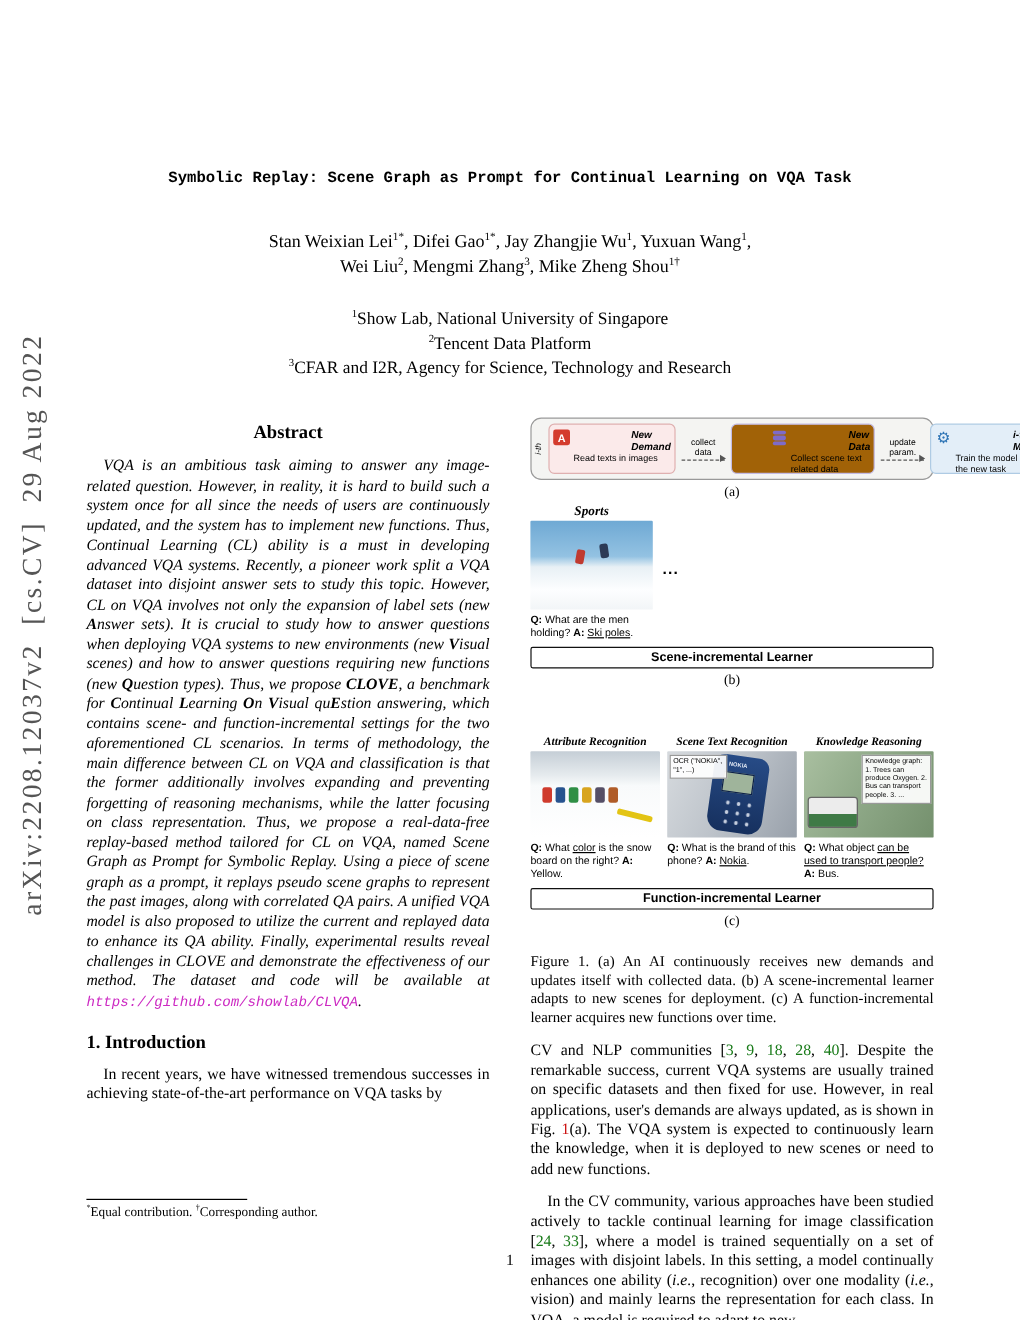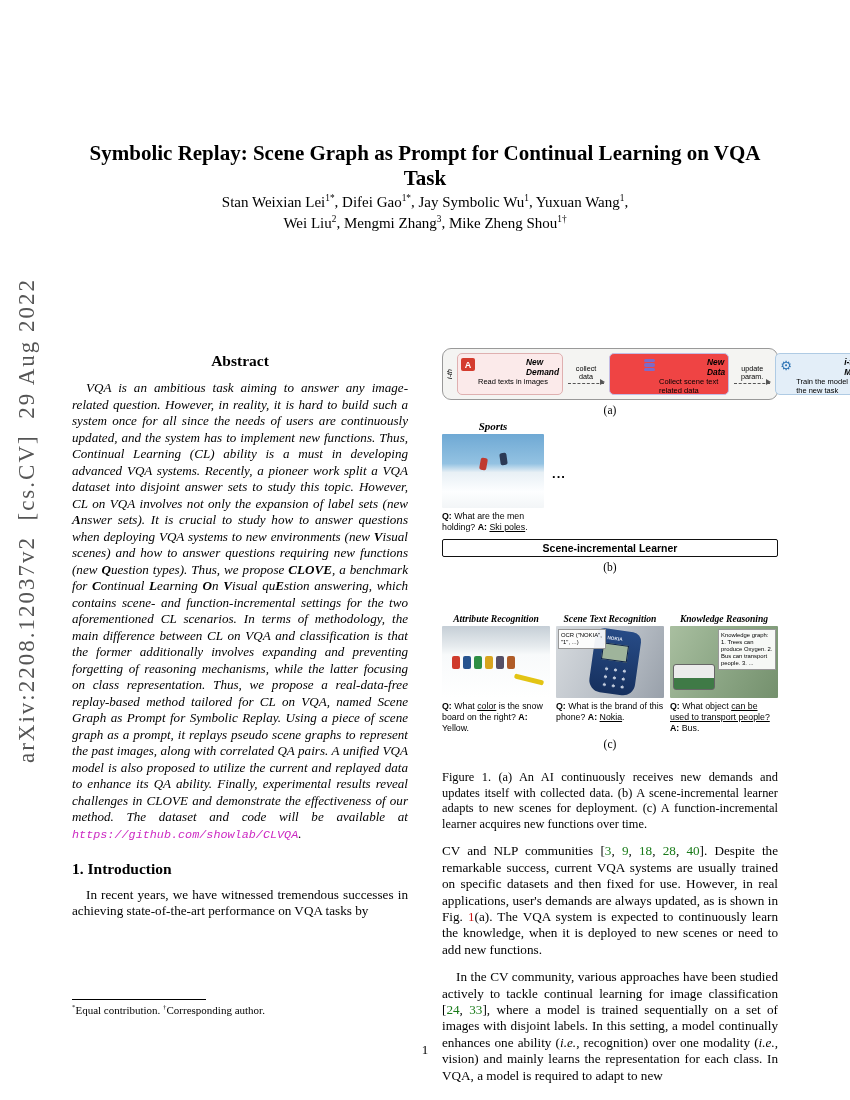--- a/index.html
+++ b/index.html
@@ -2,21 +2,21 @@
 <html lang="en"><head>
 <meta charset="utf-8">
 <style>
   * { margin:0; padding:0; box-sizing:border-box; }
   html,body { background:#ffffff; }
   body { width:850px; height:1100px; font-family:"Liberation Serif", serif; color:#000; }
   .page { position:relative; width:850px; height:1100px; background:#fff; overflow:hidden; }
 
   
   .paper-title { position:absolute; top:141px; left:72px; width:706px; text-align:center;
-                 font-size:21px; font-weight:bold; }
+                 font-size:13px; font-weight:bold;font-family:Liberation Mono, monospace; }
   .authors { position:absolute; top:192px; left:52px; width:746px; text-align:center;
              font-size:15px; line-height:21px; }
   .affiliations { position:absolute; top:256px; left:72px; width:706px; text-align:center;
                   font-size:14.5px; line-height:20.5px; }
   .sup { vertical-align:super; font-size:0.62em; line-height:0; }
 
   
   .arxiv-strip { position:absolute; left:14px; top:278px; writing-mode:vertical-rl;
                  transform:rotate(180deg); font-size:23px; color:#555; white-space:pre;
                  letter-spacing:2px; }
@@ -43,21 +43,21 @@
   
   .figure { font-family:"Liberation Sans", sans-serif; }
 
   .flowchart { display:flex; align-items:stretch; gap:3px; border:1.2px solid #999;
                border-radius:9px; background:#f4f4f2; padding:4px 6px 4px 14px;
                position:relative; height:52px; }
   .fc-ith { position:absolute; left:-4px; top:50%; transform:translateY(-50%) rotate(-90deg);
             font-size:7px; font-style:italic; width:20px; text-align:center; }
   .fc-box { flex:1.2; border-radius:5px; padding:3px 3px; display:flex; gap:3px; align-items:flex-start; }
   .fc-demand { background:#fbeaea; border:1px solid #dfb0b0; }
-  .fc-data   { background:#ef4444; border:1px solid #c3bbe4;padding-left:32px; }
+  .fc-data   { background:#a16207; border:1px solid #c3bbe4;padding-left:32px; }
   .fc-model  { background:#e3eef8; border:1px solid #afcbe4; }
   .fc-icon { flex:0 0 14px; height:14px; display:flex; flex-direction:column; align-items:center;
              justify-content:center; margin-top:1px; }
   .icon-demand { color:#fff; background:#d43c2e; border-radius:2px; font-weight:bold;
                  font-size:9px; width:13px; height:13px; display:flex; align-items:center;
                  justify-content:center; }
   .icon-db { gap:1.5px; }
   .icon-db i { width:11px; height:3.2px; background:#7e6bc9; border-radius:2px; display:block; }
   .icon-model { color:#2e74b5; font-size:13px; font-family:"DejaVu Sans", sans-serif; line-height:13px; }
   .fc-text { display:flex; flex-direction:column; }
@@ -145,24 +145,29 @@
 </head>
 <body>
 
 <div class="page">
 
   <div class="arxiv-strip">arXiv:2208.12037v2  [cs.CV]  29 Aug 2022</div>
 
   <div class="paper-title">Symbolic Replay: Scene Graph as Prompt for Continual Learning on VQA Task</div>
 
   <div class="authors">
-    <div><span>Stan Weixian Lei</span><span class="sup">1*</span><span>, Difei Gao</span><span class="sup">1*</span><span>, Jay Symbolic Wu</span><span class="sup">1</span><span>, Yuxuan Wang</span><span class="sup">1</span><span>,</span></div>
+    <div><span>Stan Weixian Lei</span><span class="sup">1*</span><span>, Difei Gao</span><span class="sup">1*</span><span>, Jay Zhangjie Wu</span><span class="sup">1</span><span>, Yuxuan Wang</span><span class="sup">1</span><span>,</span></div>
     <div><span>Wei Liu</span><span class="sup">2</span><span>, Mengmi Zhang</span><span class="sup">3</span><span>, Mike Zheng Shou</span><span class="sup">1†</span></div>
   </div>
 
+  <div class="affiliations">
+    <div><span class="sup">1</span><span>Show Lab, National University of Singapore</span></div>
+    <div><span class="sup">2</span><span>Tencent Data Platform</span></div>
+    <div><span class="sup">3</span><span>CFAR and I2R, Agency for Science, Technology and Research</span></div>
+  </div>
 
   <div class="col col-left">
     <div class="abstract-heading">Abstract</div>
     <div class="abstract-body"><span>VQA is an ambitious task aiming to answer any image-related question. However, in reality, it is hard to build such a system once for all since the needs of users are continuously updated, and the system has to implement new functions. Thus, Continual Learning (CL) ability is a must in developing advanced VQA systems. Recently, a pioneer work split a VQA dataset into disjoint answer sets to study this topic. However, CL on VQA involves not only the expansion of label sets (new </span><span class="b">A</span><span>nswer sets). It is crucial to study how to answer questions when deploying VQA systems to new environments (new </span><span class="b">V</span><span>isual scenes) and how to answer questions requiring new functions (new </span><span class="b">Q</span><span>uestion types). Thus, we propose </span><span class="b">CLOVE</span><span>, a benchmark for </span><span class="b">C</span><span>ontinual </span><span class="b">L</span><span>earning </span><span class="b">O</span><span>n </span><span class="b">V</span><span>isual qu</span><span class="b">E</span><span>stion answering, which contains scene- and function-incremental settings for the two aforementioned CL scenarios. In terms of methodology, the main difference between CL on VQA and classification is that the former additionally involves expanding and preventing forgetting of reasoning mechanisms, while the latter focusing on class representation. Thus, we propose a real-data-free replay-based method tailored for CL on VQA, named Scene Graph as Prompt for Symbolic Replay. Using a piece of scene graph as a prompt, it replays pseudo scene graphs to represent the past images, along with correlated QA pairs. A unified VQA model is also proposed to utilize the current and replayed data to enhance its QA ability. Finally, experimental results reveal challenges in CLOVE and demonstrate the effectiveness of our method. The dataset and code will be available at </span><span class="url">https://github.com/showlab/CLVQA</span><span>.</span></div>
     <div class="section-heading">1. Introduction</div>
     <div class="body-para indent">In recent years, we have witnessed tremendous successes in achieving state-of-the-art performance on VQA tasks by</div>
   </div>
 
   <div class="col col-right">
     <div class="figure">
@@ -261,20 +266,21 @@
         <div class="panel">
           <div class="panel-label">Knowledge Reasoning</div>
           <div class="thumb thumb-know">
             <i class="know-bus"></i>
             <div class="overlay-box kg-box">Knowledge graph: 1. Trees can produce Oxygen. 2. Bus can transport people. 3. ...</div>
           </div>
           <div class="qa"><span class="b">Q:</span><span> What object </span><span class="u">can be used to transport people?</span><span> </span><span class="b">A:</span><span> Bus.</span></div>
         </div>
       </div>
 
+      <div class="learner-bar">Function-incremental Learner</div>
       <div class="fig-tag">(c)</div>
 
       <div class="fig-caption">Figure 1. (a) An AI continuously receives new demands and updates itself with collected data. (b) A scene-incremental learner adapts to new scenes for deployment. (c) A function-incremental learner acquires new functions over time.</div>
     </div>
 
     <div class="body-para"><span>CV and NLP communities [</span><span class="cite">3</span><span>, </span><span class="cite">9</span><span>, </span><span class="cite">18</span><span>, </span><span class="cite">28</span><span>, </span><span class="cite">40</span><span>]. Despite the remarkable success, current VQA systems are usually trained on specific datasets and then fixed for use. However, in real applications, user's demands are always updated, as is shown in Fig. </span><span class="ref">1</span><span>(a). The VQA system is expected to continuously learn the knowledge, when it is deployed to new scenes or need to add new functions.</span></div>
     <div class="body-para indent"><span>In the CV community, various approaches have been studied actively to tackle continual learning for image classification [</span><span class="cite">24</span><span>, </span><span class="cite">33</span><span>], where a model is trained sequentially on a set of images with disjoint labels. In this setting, a model continually enhances one ability (</span><span class="i">i.e.</span><span>, recognition) over one modality (</span><span class="i">i.e.</span><span>, vision) and mainly learns the representation for each class. In VQA, a model is required to adapt to new</span></div>
   </div>
 
   <div class="footnote">

